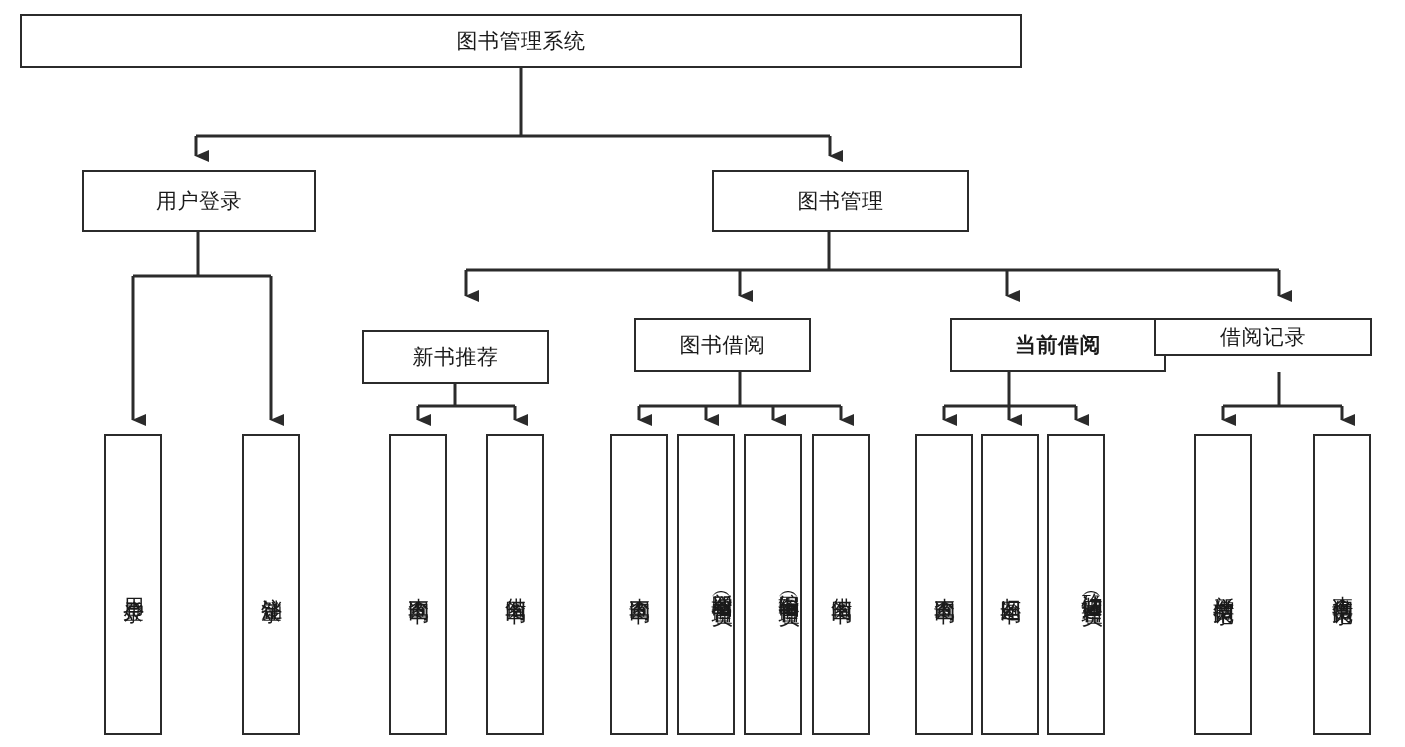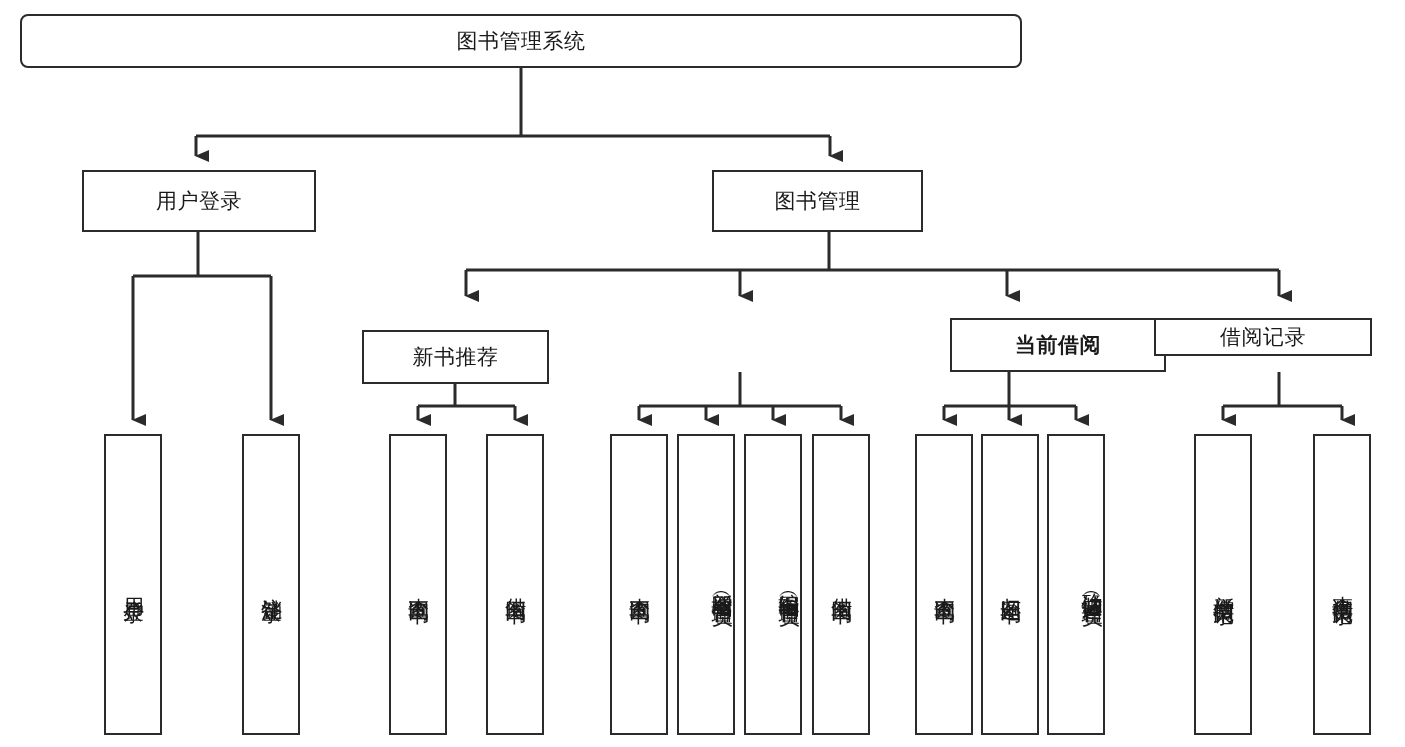--- a/index.html
+++ b/index.html
@@ -115,33 +115,36 @@
       <path d="M 1009 406 L 1009 420" marker-end="url(#arrow)"></path>
       <path d="M 1076 406 L 1076 420" marker-end="url(#arrow)"></path>
 
       <path d="M 1279 372 L 1279 406"></path>
       <path d="M 1223 406 L 1342 406"></path>
       <path d="M 1223 406 L 1223 420" marker-end="url(#arrow)"></path>
       <path d="M 1342 406 L 1342 420" marker-end="url(#arrow)"></path>
     </g>
   </svg>
 
-  <div class="node horiz" style="left:20px; top:14px; width:1002px; height:54px;border-radius:8px;">
+  <div class="node horiz" style="left:20px; top:14px; width:1002px; height:54px;">
     <span>图书管理系统</span>
   </div>
 
   <div class="node horiz" style="left:82px; top:170px; width:234px; height:62px;">
     <span>用户登录</span>
   </div>
-  <div class="node horiz" style="left:712px; top:170px; width:211px; height:62px;">
+  <div class="node horiz" style="left:712px; top:170px; width:257px; height:62px;">
     <span>图书管理</span>
   </div>
 
   <div class="node horiz" style="left:362px; top:318px; width:187px; height:54px;margin-top:12px;">
     <span>新书推荐</span>
+  </div>
+  <div class="node horiz" style="left:634px; top:318px; width:177px; height:54px;">
+    <span>图书借阅</span>
   </div>
   <div class="node horiz" style="left:950px; top:318px; width:216px; height:54px;font-weight:bold;">
     <span>当前借阅</span>
   </div>
   <div class="node horiz" style="left:1154px; top:318px; width:218px; height:38px;text-align:right;">
     <span>借阅记录</span>
   </div>
 
   <div class="node vert center-v" style="left:104px; top:434px; width:58px; height:301px;">
     <span class="vtext">用户登录</span>

